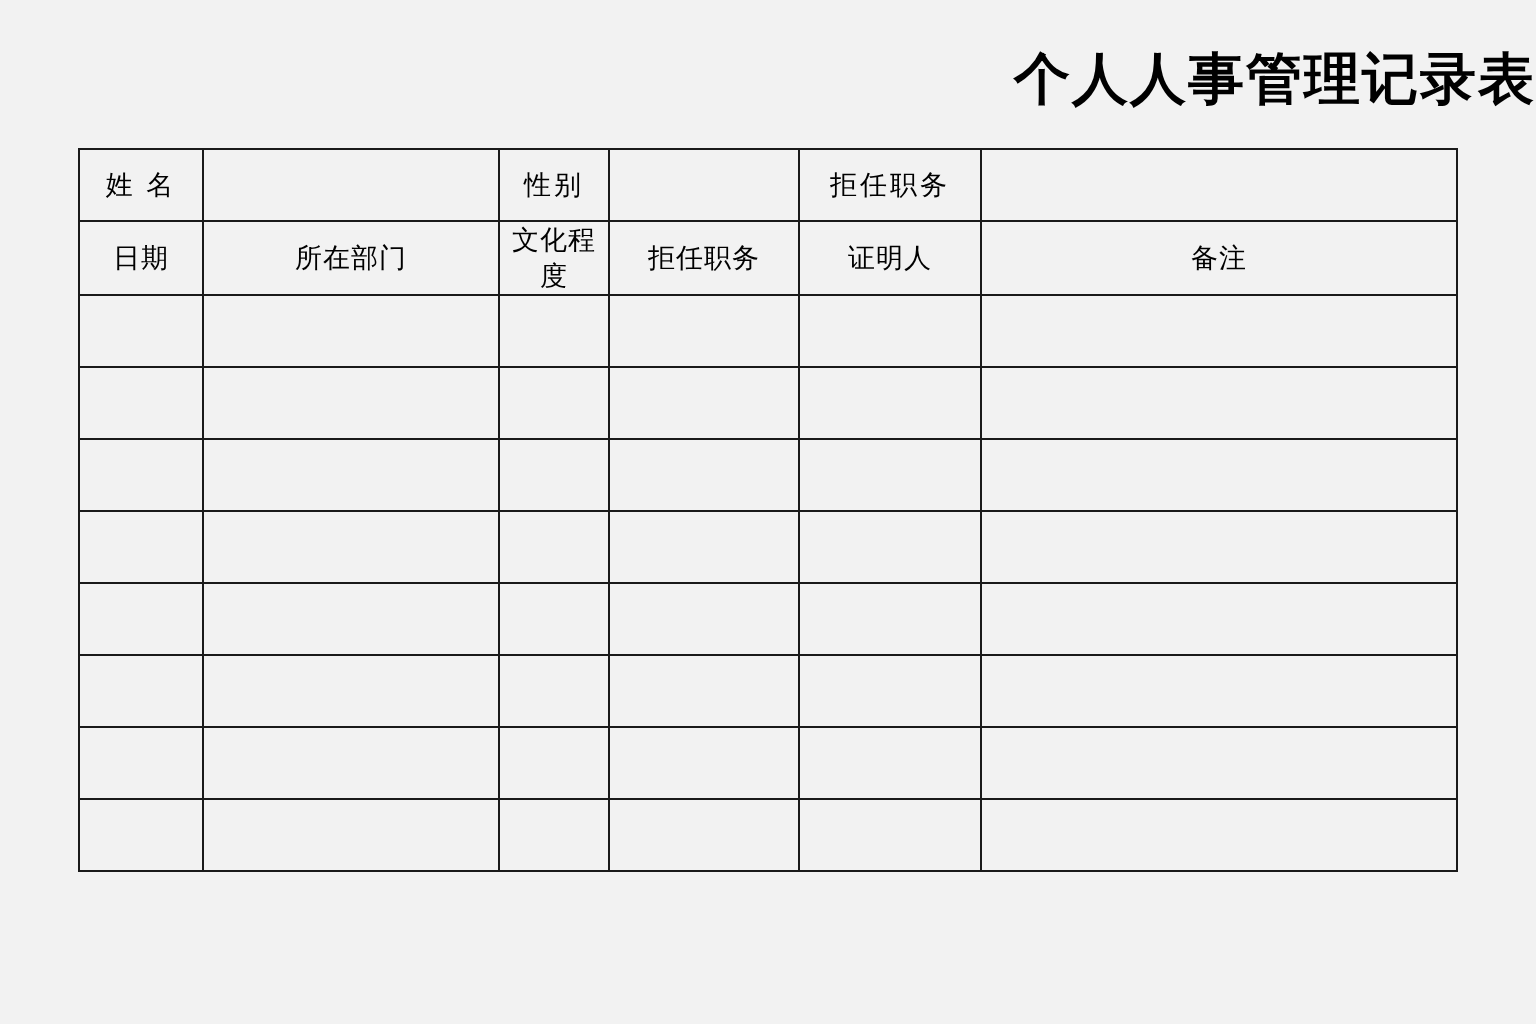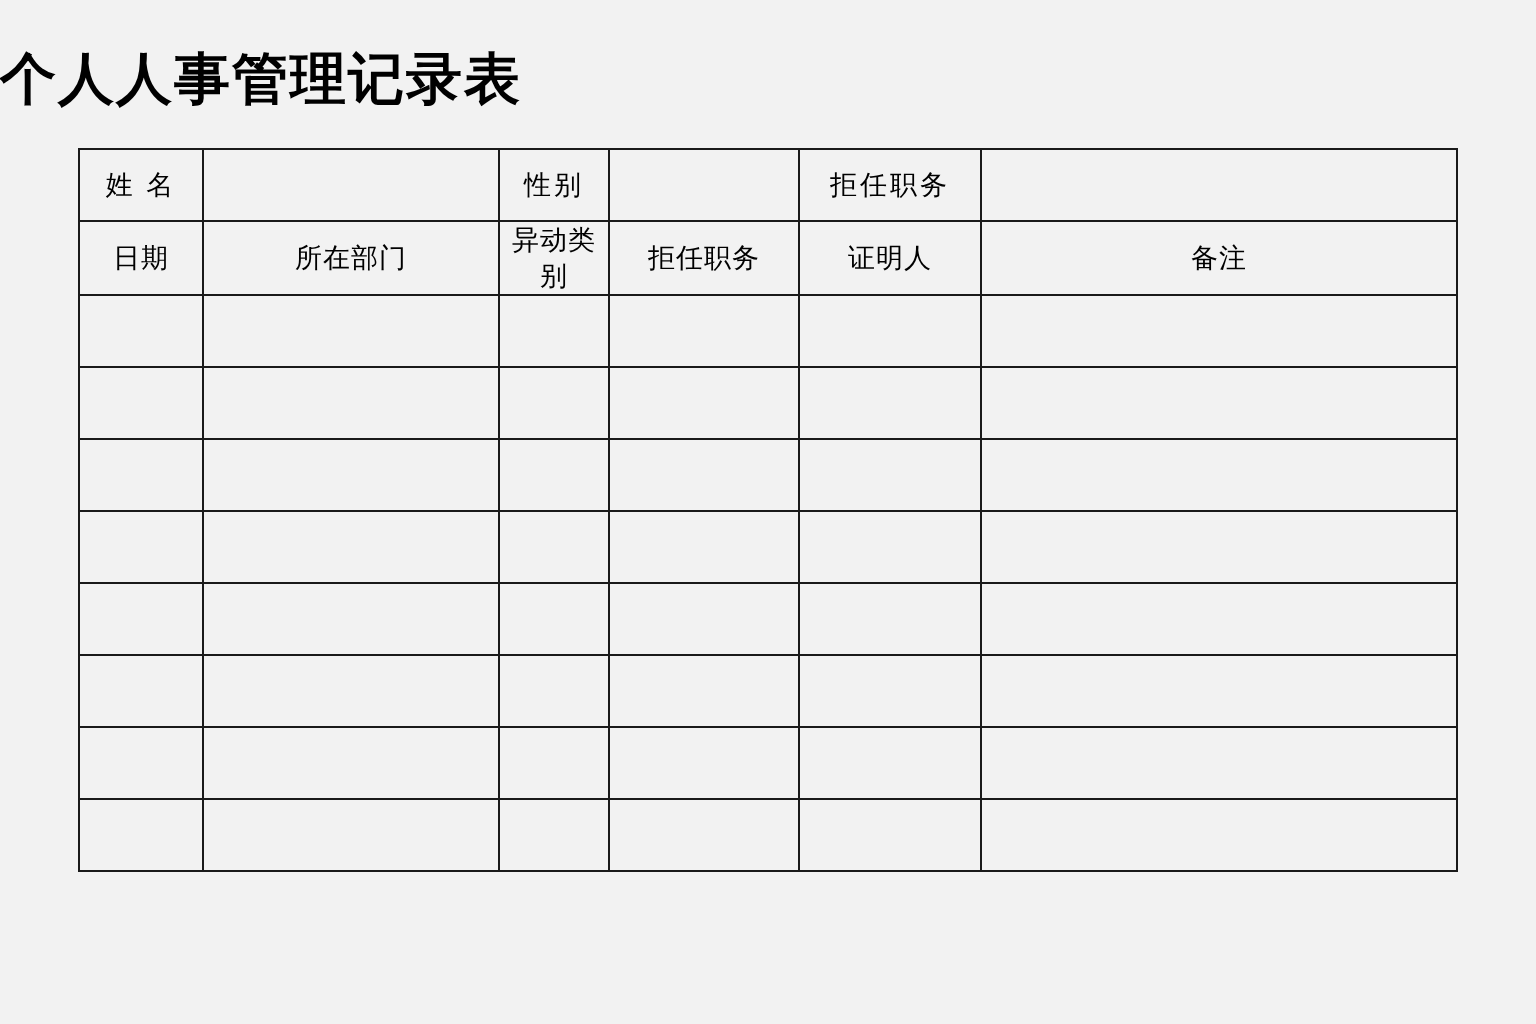--- a/index.html
+++ b/index.html
@@ -19,21 +19,21 @@
     width: 1536px;
     height: 1024px;
     background: #f2f2f2;
     box-sizing: border-box;
   }
   .doc-title {
     position: absolute;
     top: 48px;
     left: 0;
     width: 1536px;
-    text-align: left;
+    text-align: right;
     font-size: 56px;
     font-weight: bold;
     letter-spacing: 2px;
     line-height: 1.1;
   }
   .form-wrap {
     position: absolute;
     left: 78px;
     top: 148px;
     width: 1378px;
@@ -92,21 +92,21 @@
           <td class="label">性别</td>
           <td class="value"></td>
           <td class="label">拒任职务</td>
           <td class="value"></td>
         </tr>
 
 
         <tr>
           <td class="header-cell">日期</td>
           <td class="header-cell">所在部门</td>
-          <td class="header-cell">异动类别</td>
+          <td class="header-cell">文化程度</td>
           <td class="header-cell">拒任职务</td>
           <td class="header-cell">证明人</td>
           <td class="header-cell">备注</td>
         </tr>
 
         <tr>
           <td class="blank"></td>
           <td class="blank"></td>
           <td class="blank"></td>
           <td class="blank"></td>

